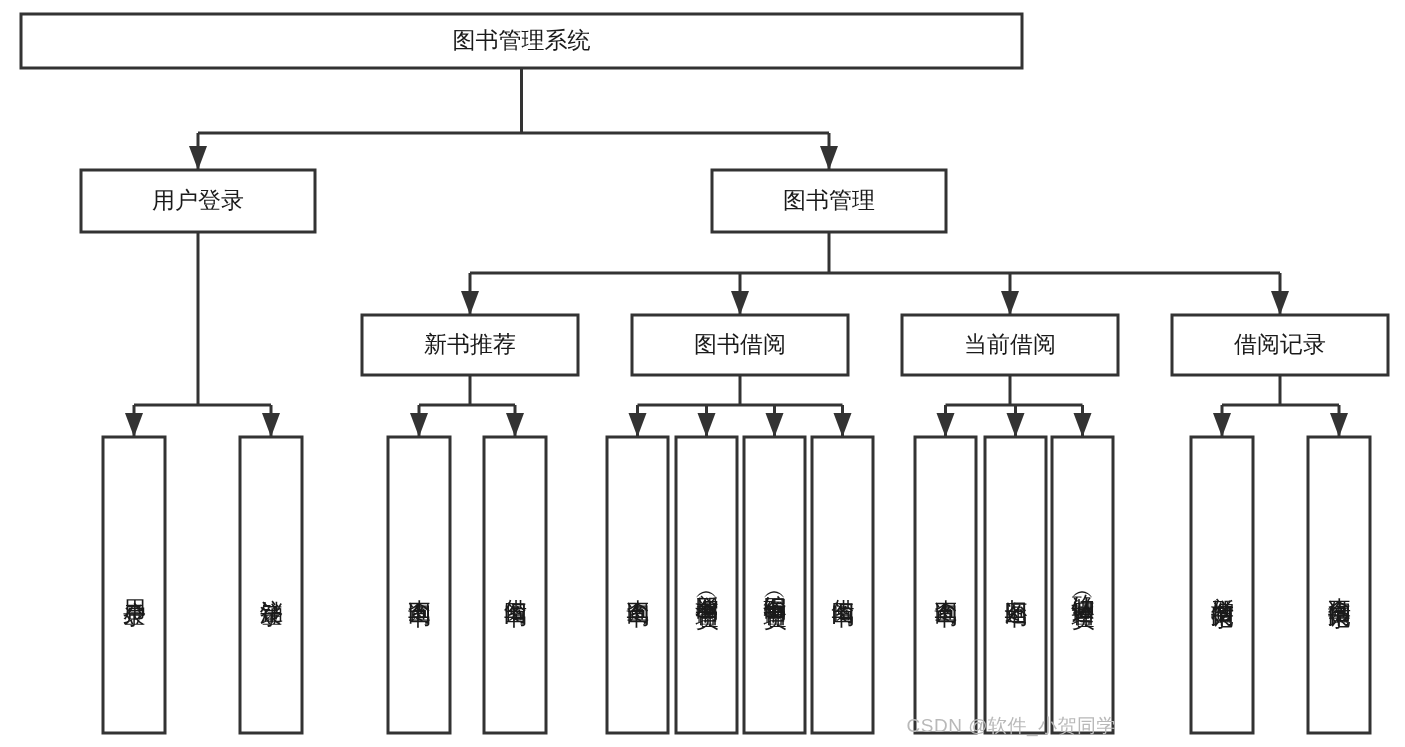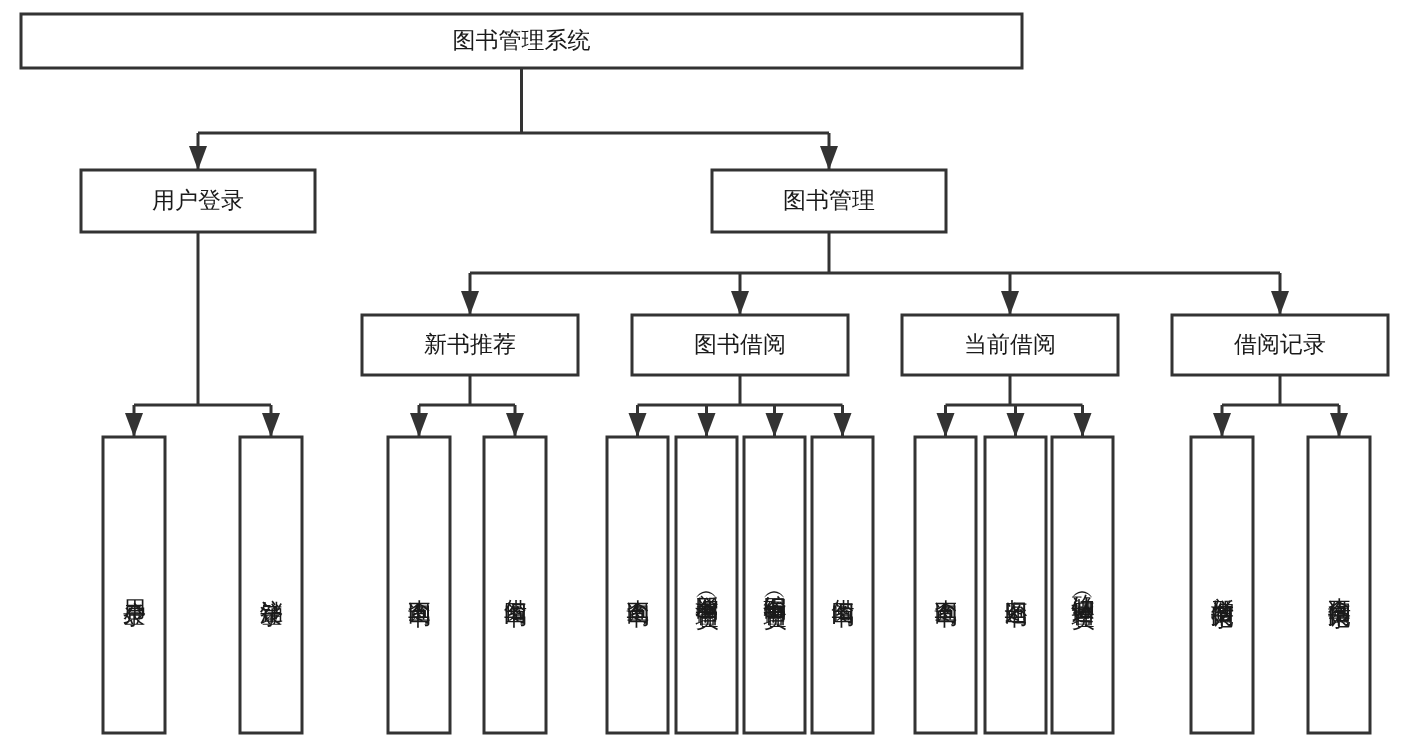--- a/index.html
+++ b/index.html
@@ -199,13 +199,14 @@
       <div class="v-label-wrap" style="left: 1052px; top: 437px; width: 61px; height: 296px;">
         <span class="v-label">确认归还（管理员）</span>
       </div>
       <div class="v-label-wrap" style="left: 1191px; top: 437px; width: 62px; height: 296px;">
         <span class="v-label">新增借阅记录</span>
       </div>
       <div class="v-label-wrap" style="left: 1308px; top: 437px; width: 62px; height: 296px;">
         <span class="v-label">查询借阅记录</span>
       </div>
     </div>
+  <div class="watermark">CSDN @软件_小贺同学</div>
 </div>
 
 </body></html>

